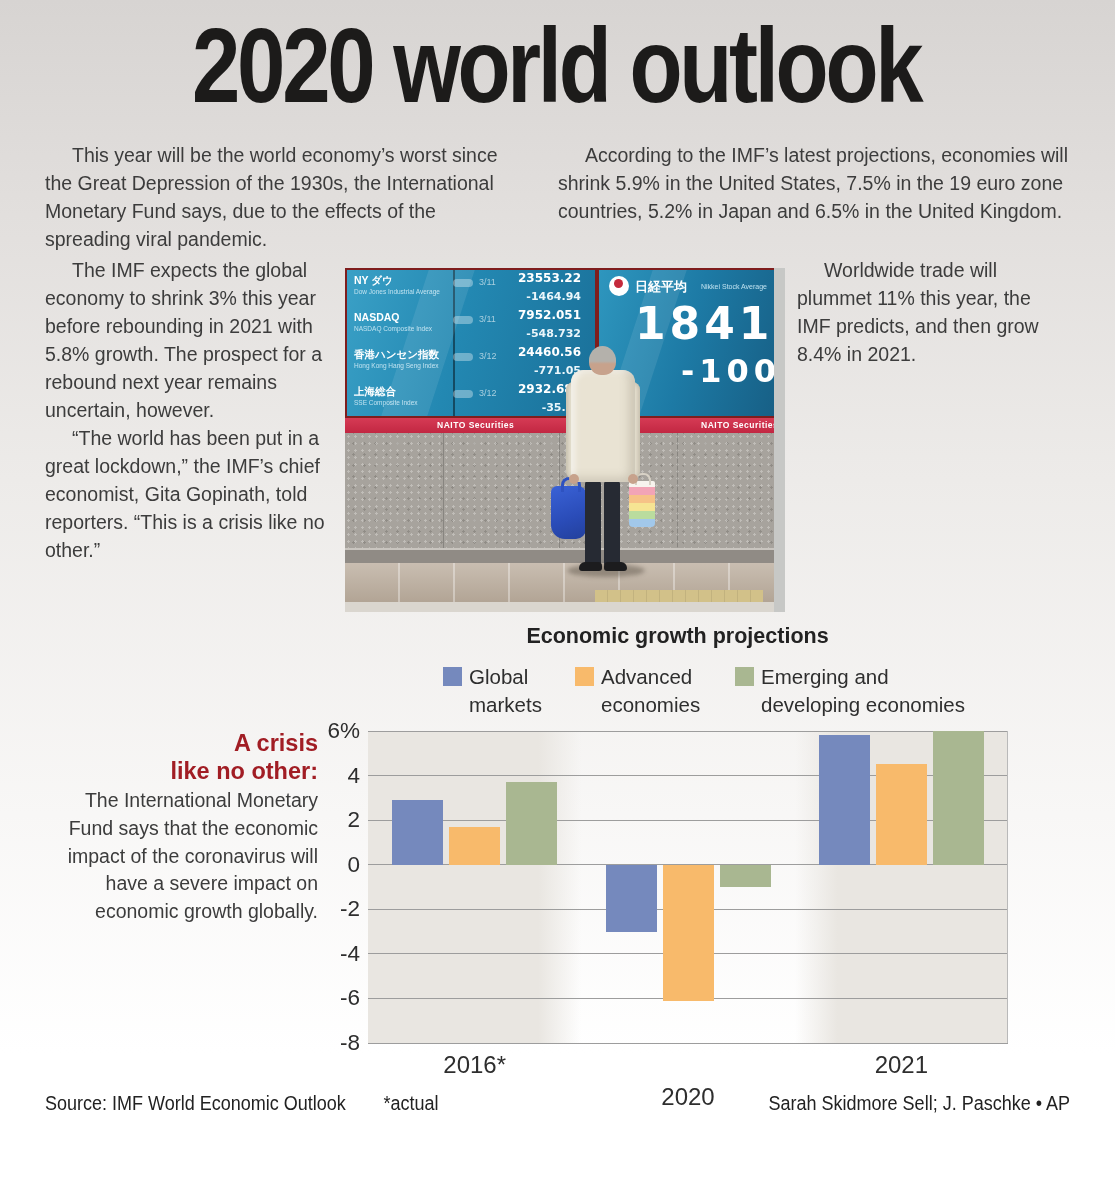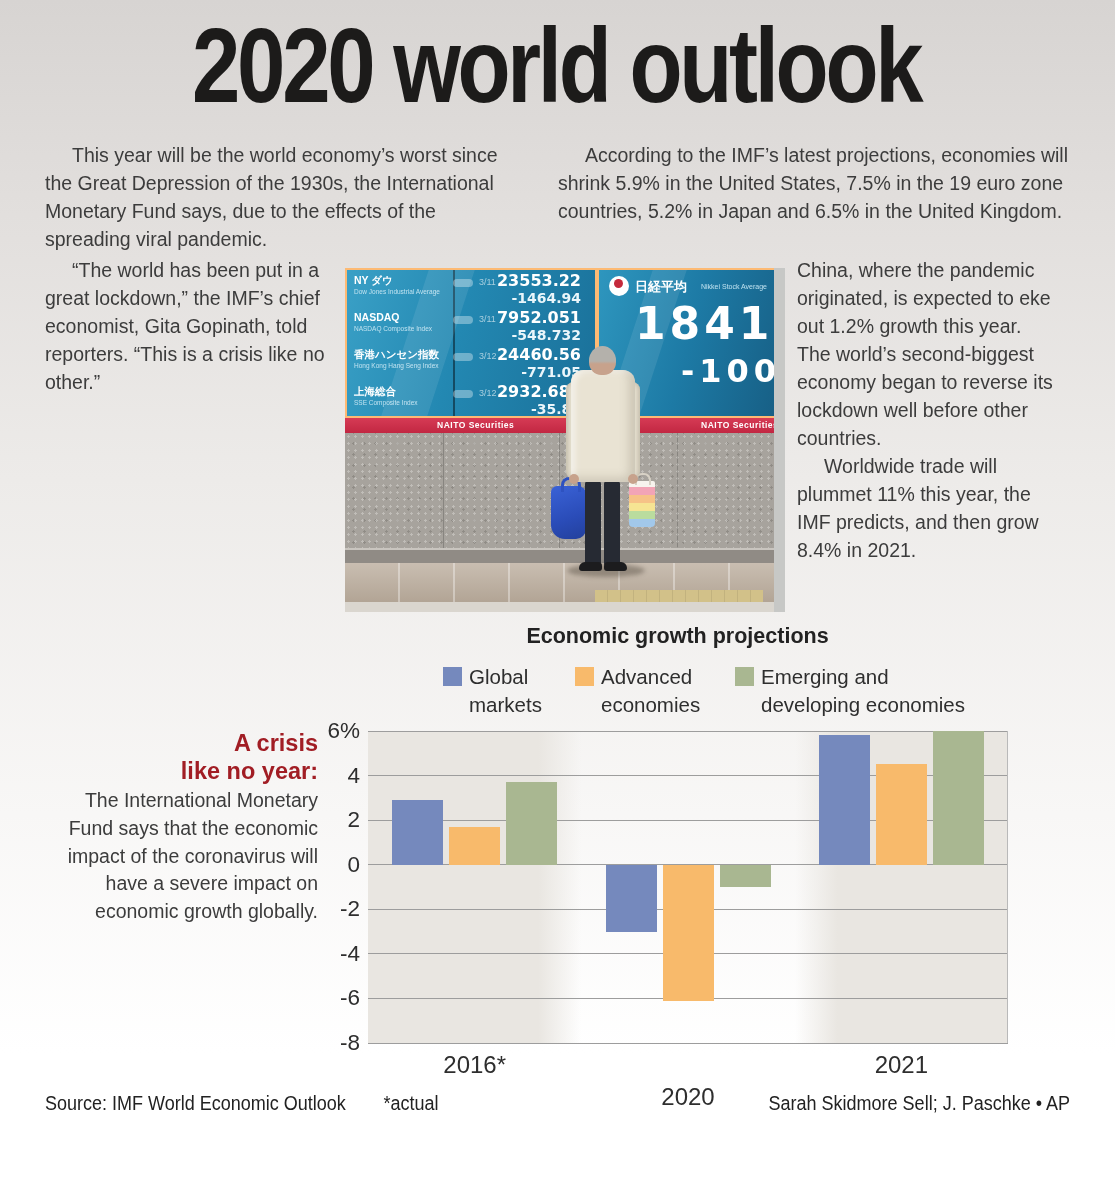--- a/index.html
+++ b/index.html
@@ -17,32 +17,32 @@
   }
   
   .bodytext{font-size:19.5px;line-height:28px;color:#3c3c3c;}
   .indent{text-indent:27px;}
   
   #sidebar{left:60px;top:729px;width:258px;text-align:right;}
   #sidebar .head{color:#a11d24;font-weight:bold;font-size:23.5px;line-height:28px;}
   #sidebar .sb-body{font-size:19.5px;line-height:27.8px;color:#3c3c3c;margin-top:2px;}
   
   #photo{left:345px;top:268px;width:440px;height:344px;overflow:hidden;background:#31393d;}
-  #screens{position:absolute;left:0;top:0;width:440px;height:150px;background:#fdba74;}
+  #screens{position:absolute;left:0;top:0;width:440px;height:150px;background:#7f1d1d;}
   .screen{position:absolute;top:2px;height:146px;background:linear-gradient(105deg,#3aa0c6 0%,#2388b2 45%,#1a7099 100%);overflow:hidden;}
   #screen-left{left:2px;width:248px;}
   #screen-right{left:254px;width:178px;background:linear-gradient(105deg,#2e96be 0%,#1d7aa5 50%,#175f85 100%);}
   .seam{position:absolute;top:0;bottom:0;width:2px;background:rgba(10,25,35,.55);}
   .idx-row{position:absolute;left:0;width:100%;height:36px;}
   .idx-name{position:absolute;left:7px;top:4px;color:#fff;font-weight:bold;font-size:10.5px;line-height:12px;white-space:nowrap;}
   .idx-sub{position:absolute;left:7px;top:18px;color:#bfe2f0;font-size:6.5px;white-space:nowrap;}
   .idx-pill{position:absolute;left:106px;top:9px;width:20px;height:8px;border-radius:4px;background:rgba(255,255,255,.35);}
   .idx-date{position:absolute;left:132px;top:7px;color:#a8cfdf;font-size:9px;}
-  .idx-val{position:absolute;right:14px;top:1px;color:#fff;font-weight:bold;font-size:16px;font-family:"DejaVu Sans",sans-serif;}
-  .idx-chg{position:absolute;right:14px;top:20px;color:#eaf6fb;font-weight:bold;font-size:14px;font-family:"DejaVu Sans",sans-serif;}
+  .idx-val{position:absolute;right:14px;top:1px;color:#fff;font-weight:bold;font-size:12px;font-family:"DejaVu Sans",sans-serif;}
+  .idx-chg{position:absolute;right:14px;top:20px;color:#eaf6fb;font-weight:bold;font-size:11px;font-family:"DejaVu Sans",sans-serif;}
   #nikkei-head{position:absolute;left:10px;top:6px;height:22px;}
   #nikkei-logo{position:absolute;left:0;top:0;width:20px;height:20px;border-radius:50%;background:#fff;}
   #nikkei-logo::after{content:"";position:absolute;left:5px;top:3px;width:9px;height:9px;border-radius:50%;background:#c42a3c;}
   #nikkei-name{position:absolute;left:26px;top:2px;color:#fff;font-weight:bold;font-size:13px;white-space:nowrap;}
   #nikkei-sub{position:absolute;left:92px;top:7px;color:#bfe2f0;font-size:7px;white-space:nowrap;}
   #nikkei-val{position:absolute;left:36px;top:28px;color:#fff;font-weight:bold;font-size:44px;letter-spacing:4px;font-family:"DejaVu Sans",sans-serif;white-space:nowrap;}
   #nikkei-chg{position:absolute;left:82px;top:82px;color:#fff;font-weight:bold;font-size:32px;letter-spacing:5px;font-family:"DejaVu Sans",sans-serif;white-space:nowrap;}
   .glare{position:absolute;top:0;bottom:0;background:rgba(255,255,255,.09);transform:skewX(-18deg);}
   #banner{position:absolute;left:0;top:150px;width:440px;height:15px;background:linear-gradient(180deg,#d63b55,#c22742);}
   .banner-label{position:absolute;top:2px;color:#fff;font-weight:bold;font-size:8.5px;letter-spacing:.5px;}
@@ -96,25 +96,25 @@
 <body>
 
 <div id="canvas">
 
   <div class="abs" id="main-title">2020 world outlook</div>
 
   <div class="abs bodytext indent" style="left:45px;top:141px;width:478px;">This year will be the world economy’s worst since the Great Depression of the 1930s, the International Monetary Fund says, due to the effects of the spreading viral pandemic.</div>
   <div class="abs bodytext indent" style="left:558px;top:141px;width:516px;">According to the IMF’s latest projections, economies will shrink 5.9% in the United States, 7.5% in the 19 euro zone countries, 5.2% in Japan and 6.5% in the United Kingdom.</div>
 
   <div class="abs" style="left:45px;top:256px;width:292px;">
+    <div class="bodytext indent">The IMF expects the global economy to shrink 3% this year before rebounding in 2021 with 5.8% growth. The prospect for a rebound next year remains uncertain, however.</div>
     <div class="bodytext indent">“The world has been put in a great lockdown,” the IMF’s chief economist, Gita Gopinath, told reporters. “This is a crisis like no other.”</div>
   </div>
 
   <div class="abs" style="left:797px;top:256px;width:262px;">
-    <div class="bodytext">China, where the pandemic originated, is expected to eke out 1.2% growth this year. The world’s second-biggest economy began to reverse its lockdown well before other countries.</div>
     <div class="bodytext indent">Worldwide trade will plummet 11% this year, the IMF predicts, and then grow 8.4% in 2021.</div>
   </div>
 
   <div class="abs" id="photo">
     <div id="screens">
       <div class="screen" id="screen-left">
         <div class="seam" style="left:106px;"></div>
         <div class="idx-row" style="top:0;">
           <span class="idx-name">NY ダウ</span>
           <span class="idx-sub">Dow Jones Industrial Average</span>
@@ -185,21 +185,21 @@
     <div class="person-part" id="p-arm-r"></div>
     <div class="person-part" id="p-jacket"></div>
     <div class="person-part" id="p-hand-l"></div>
     <div class="person-part" id="p-hand-r"></div>
     <div class="person-part" id="p-head"></div>
   </div>
 
   <div class="abs" id="sidebar">
     <div class="head">
       <span>A crisis</span><br>
-      <span>like no year:</span>
+      <span>like no other:</span>
     </div>
     <div class="sb-body">The International Monetary Fund says that the economic impact of the coronavirus will have a severe impact on economic growth globally.</div>
   </div>
 
   <div class="abs" id="chart-title">Economic growth projections</div>
 
   <div class="legend-item" style="left:443px;top:663px;width:110px;">
     <span class="legend-swatch" id="sw0" style="background: rgb(117, 137, 189);"></span>
     <span class="legend-label">Global markets</span>
   </div>

